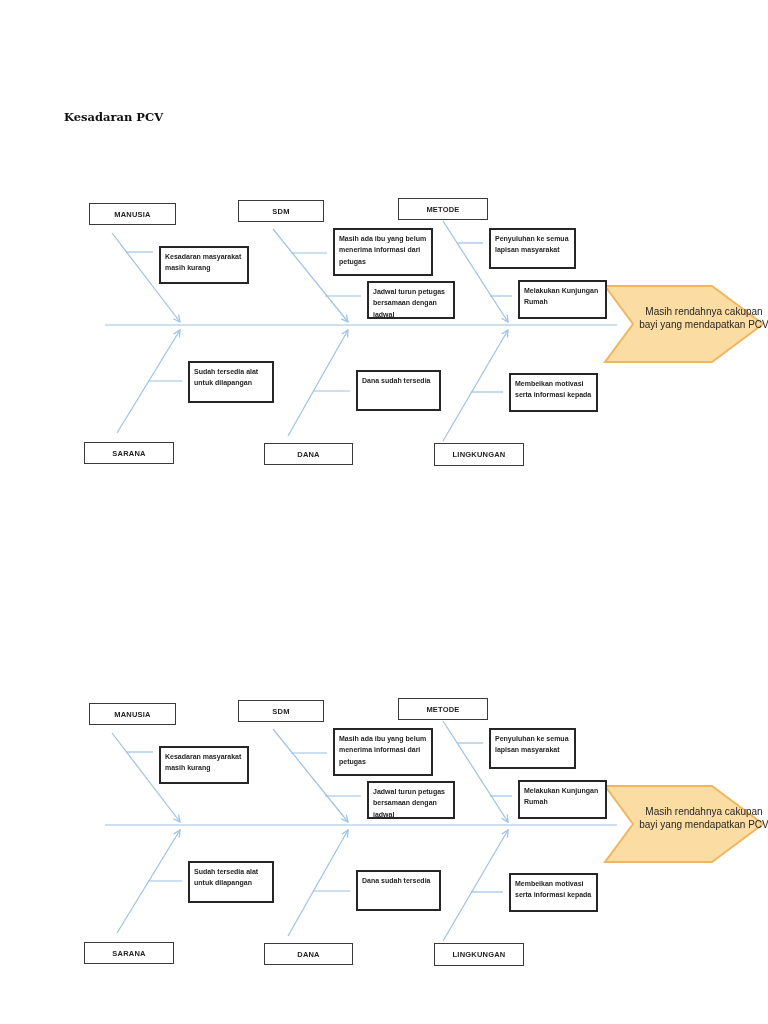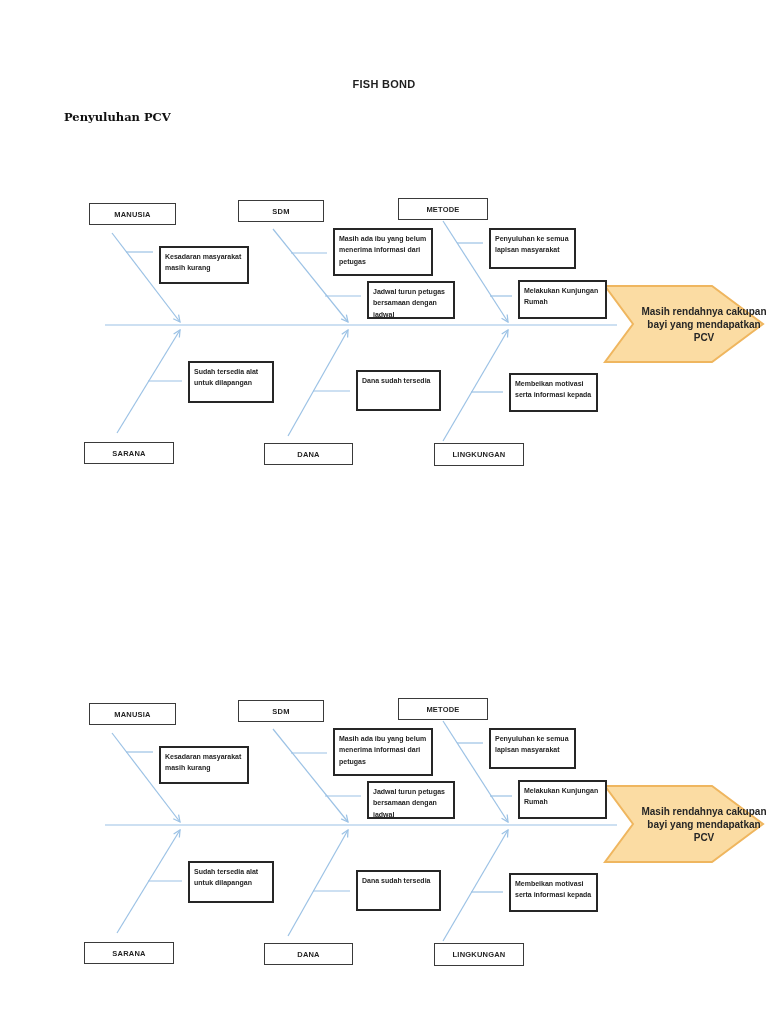--- a/index.html
+++ b/index.html
@@ -11,29 +11,28 @@
         font-size:11.5px;font-weight:bold;color:#111;}
   svg.lines{position:absolute;left:0;top:0;}
   .diagram{position:absolute;left:6px;width:768px;height:290px;}
   .cat{position:absolute;border:1.5px solid #3a3a3a;background:#fff;
        display:flex;align-items:center;justify-content:center;
        font-size:7.5px;font-weight:bold;letter-spacing:.2px;color:#1f1f1f;box-sizing:border-box;}
   .cause{position:absolute;border:2px solid #262626;background:#fff;
        padding:3px 4px;font-size:7px;font-weight:bold;line-height:1.62;color:#1f1f1f;
        box-sizing:border-box;overflow:hidden;}
   .effect-label{position:absolute;width:130px;text-align:center;
-       font-size:10px;font-weight:bold;line-height:1.3;color:#262626;}
+       font-size:10px;font-weight:normal;line-height:1.3;color:#262626;}
 </style>
 </head>
 <body>
 
 <div class="page">
 
-  <div class="doc-title">FISH BOND</div>
-  <div class="doc-heading">Penyuluhan PCV</div>
+  <div class="doc-heading">Kesadaran PCV</div>
 
   <svg class="lines" width="768" height="1024">
     <defs>
       <marker id="ah" viewBox="0 0 10 10" refX="8.5" refY="5" markerWidth="8" markerHeight="8" orient="auto">
         <path d="M1.5,1.5 L8.5,5 L1.5,8.5" fill="none" stroke="#9CC2E5" stroke-width="1.3"></path>
       </marker>
       <g id="bones" stroke="#9CC2E5" stroke-width="1.2" fill="none">
         <line x1="105" y1="325" x2="617" y2="325"></line>
         <line x1="112" y1="233" x2="180" y2="322" marker-end="url(#ah)"></line>
         <line x1="273" y1="229" x2="348" y2="322" marker-end="url(#ah)"></line>

